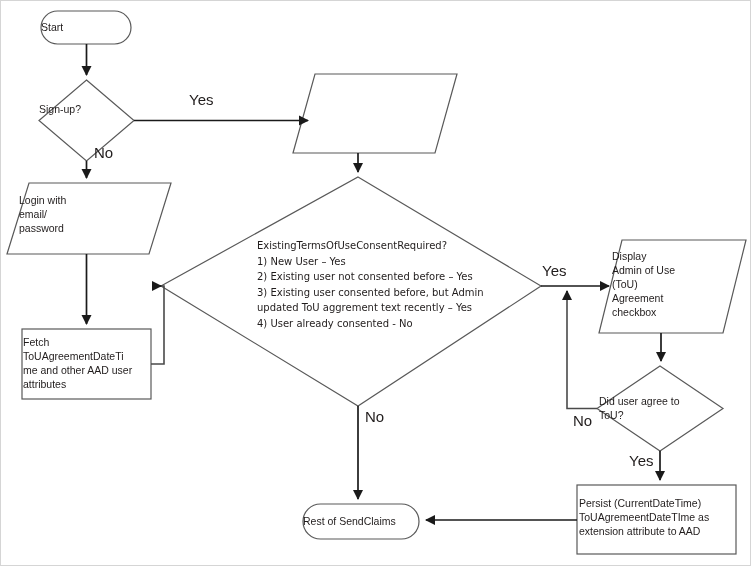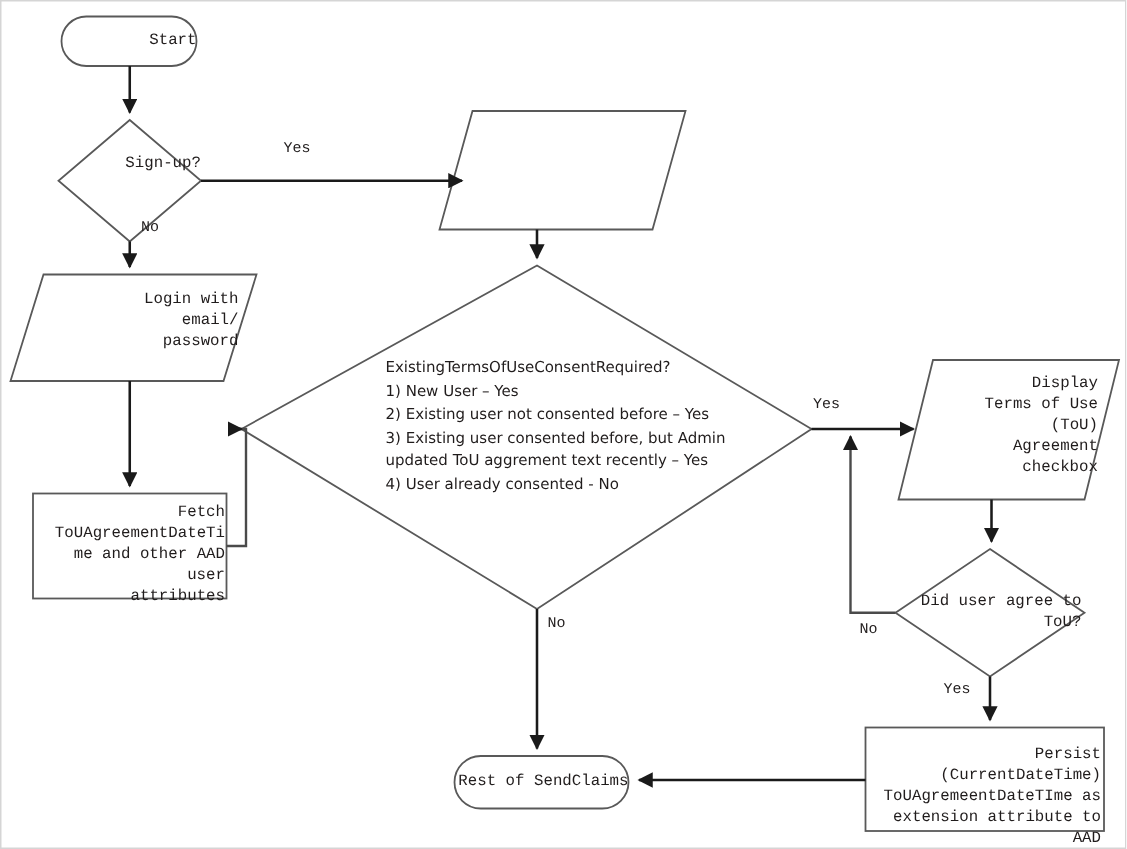--- a/index.html
+++ b/index.html
@@ -40,31 +40,31 @@
   .conn-dark {
     fill: none;
     stroke: #1a1a1a;
     stroke-width: 1.7;
   }
   .node-text {
     position: absolute;
     color: #201c1c;
     font-size: 10.5px;
     line-height: 14px;
-    text-align: right;
-    font-family: Liberation Mono, monospace;
+    text-align: left;
+    font-family: Liberation Sans, sans-serif;
     pointer-events: none;
     white-space: pre-line;
   }
   .edge-label {
     position: absolute;
     color: #201c1c;
-    font-size: 10px;
+    font-size: 15px;
     line-height: 13px;
-    font-family: Liberation Mono, monospace;
+    font-family: Liberation Sans, sans-serif;
     white-space: nowrap;
     text-align: right;
   }
   .diamond-text-left {
     position: absolute;
     color: #201c1c;
     font-size: 10px;
     line-height: 15.6px;
     text-align: left;
     font-family: "DejaVu Sans", "Liberation Sans", sans-serif;
@@ -149,21 +149,21 @@
 password</div>
 
   <div class="diamond-text-left" style="left:256px; top:237px; width:270px;">ExistingTermsOfUseConsentRequired?
 1) New User – Yes
 2) Existing user not consented before – Yes
 3) Existing user consented before, but Admin
 updated ToU aggrement text recently – Yes
 4) User already consented - No</div>
 
   <div class="node-text" style="left:611px; top:248px; width:120px;">Display
-Terms of Use
+Admin of Use
 (ToU)
 Agreement
 checkbox</div>
 
   <div class="node-text" style="left:578px; top:495px; width:155px;">Persist (CurrentDateTime)
 ToUAgremeentDateTIme as
 extension attribute to AAD</div>
 
   <div class="node-text" style="left:598px; top:393px; width:122px;">Did user agree to
 ToU?</div>

